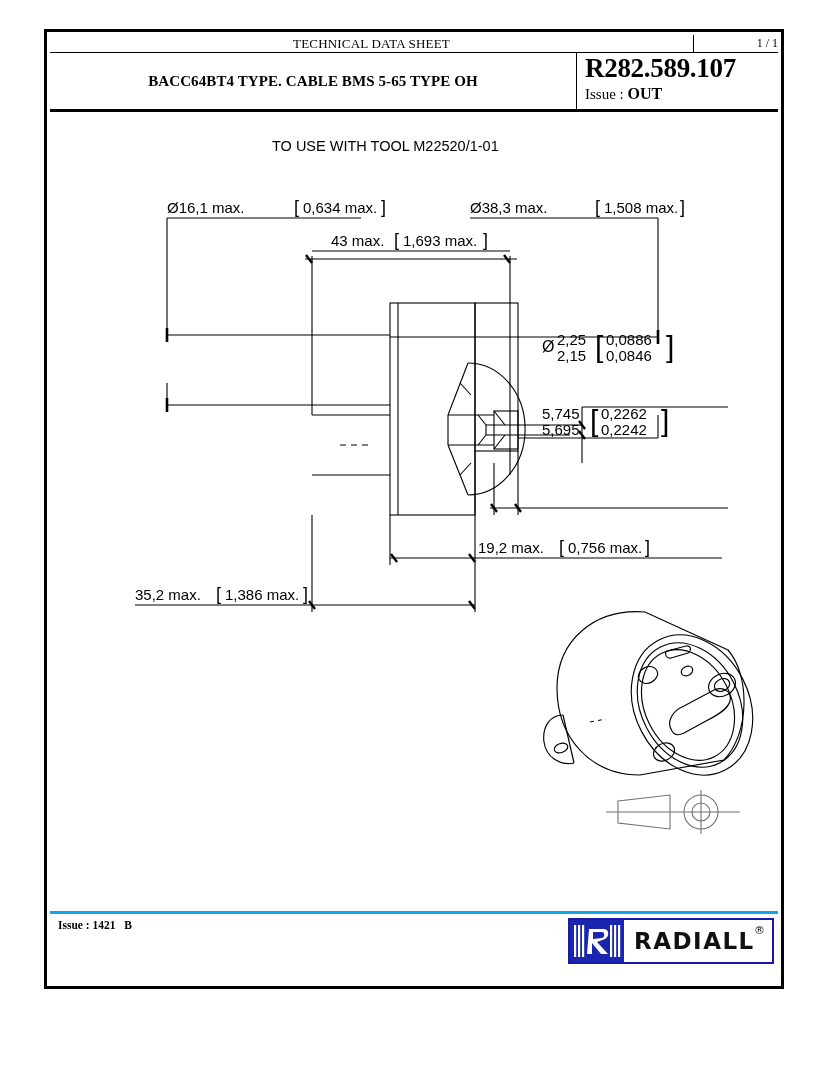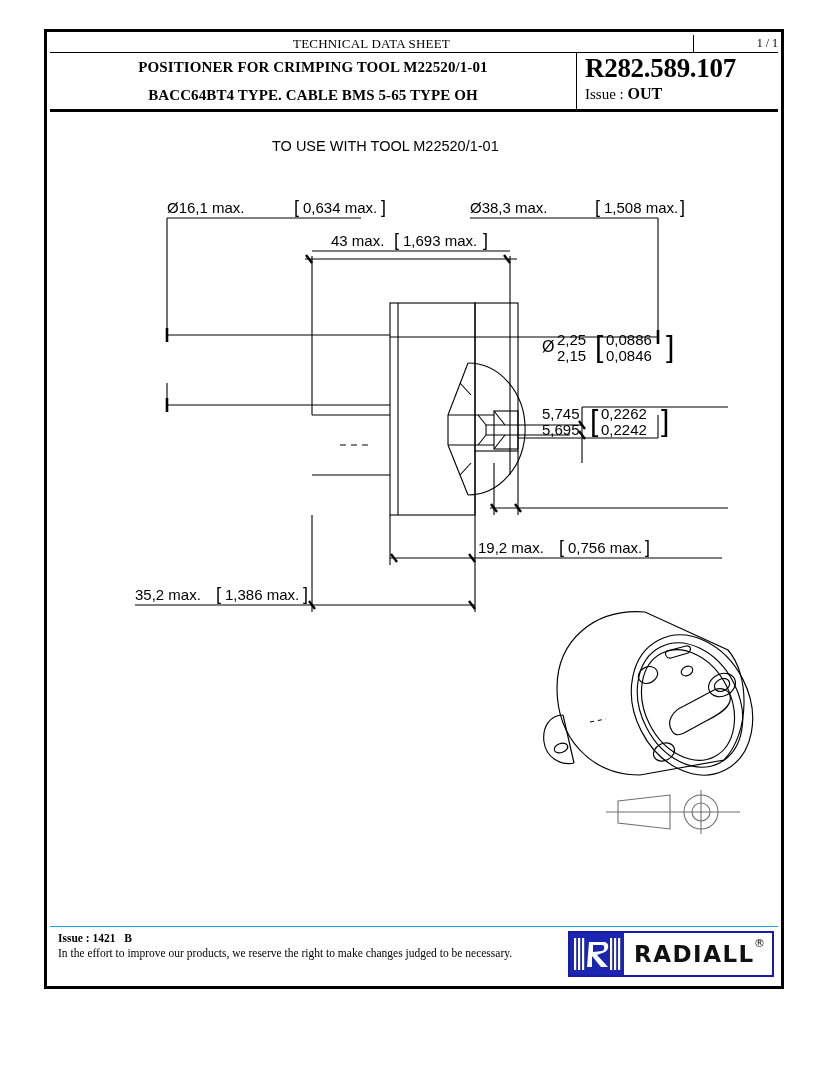--- a/index.html
+++ b/index.html
@@ -143,22 +143,22 @@
     text-decoration: underline;
   }
   #drawing-svg { display: block; }
 
   
   #footer-block {
     position: absolute;
     left: 3px;
     right: 3px;
     bottom: 0;
-    height: 60px;
-    border-top: 1px solid #0ea5e9;
+    height: 75px;
+    border-top: 3px solid #0ea5e9;
     box-sizing: border-box;
   }
   #footer-text {
     position: absolute;
     left: 8px;
     top: 5px;
     width: 500px;
     font-family: "Liberation Serif", serif;
     font-size: 11.5px;
     color: #000;
@@ -218,21 +218,20 @@
 
   <div id="header-block">
 
     <div id="header-top-row">
       <div id="tds-title">TECHNICAL DATA SHEET</div>
       <div id="page-number-cell">1 / 1</div>
     </div>
 
     <div id="header-main">
       <div id="header-desc">
-        <div class="desc-line">POSITIONER FOR CRIMPING TOOL M22520/1-01</div>
         <div class="desc-line">BACC64BT4 TYPE. CABLE BMS 5-65 TYPE OH</div>
       </div>
       <div id="header-ref">
         <div id="part-number">R282.589.107</div>
         <div id="series-line">
           <span>Issue : </span><b>OUT</b>
         </div>
       </div>
     </div>
 
@@ -431,21 +430,20 @@
         <circle cx="651" cy="697" r="9"></circle>
         <line x1="651" y1="675" x2="651" y2="719"></line>
       </g>
 
     </svg>
   </div>
 
   <div id="footer-block">
     <div id="footer-text">
       <div id="issue-line"><span>Issue : </span><span>1421</span>&nbsp;&nbsp;&nbsp;<span>B</span></div>
-      <div id="disclaimer-line">In the effort to improve our products, we reserve the right to make changes judged to be necessary.</div>
     </div>
 
     <div id="logo-box">
       <div id="logo-mark">
         <svg width="54" height="42" viewBox="0 0 54 42" style="position:absolute;top:0;left:0;">
           <g fill="#ffffff">
             <rect x="4" y="5" width="2.2" height="32"></rect>
             <rect x="8" y="5" width="2.2" height="32"></rect>
             <rect x="12" y="5" width="2.2" height="32"></rect>
             <rect x="40" y="5" width="2.2" height="32"></rect>

